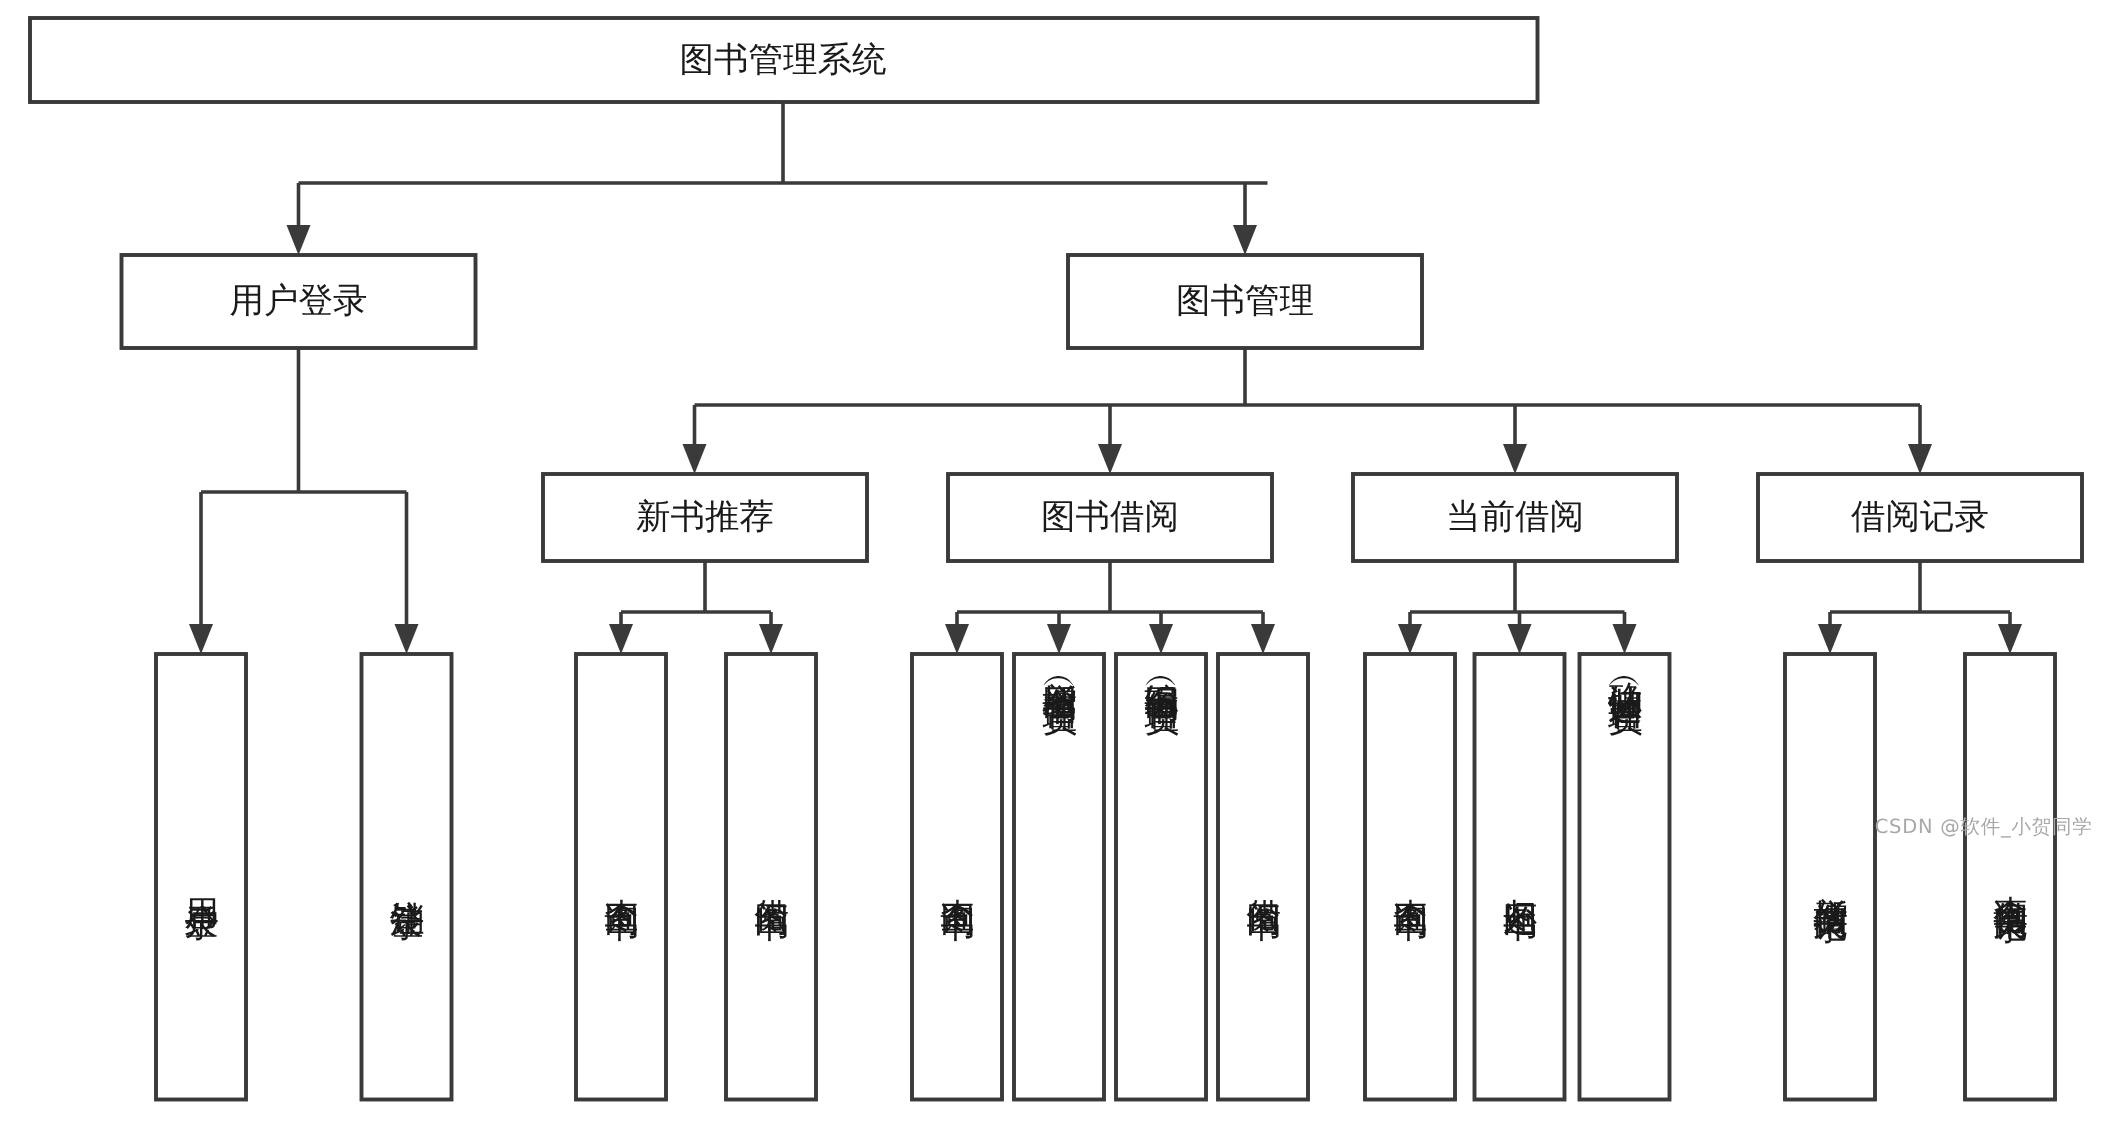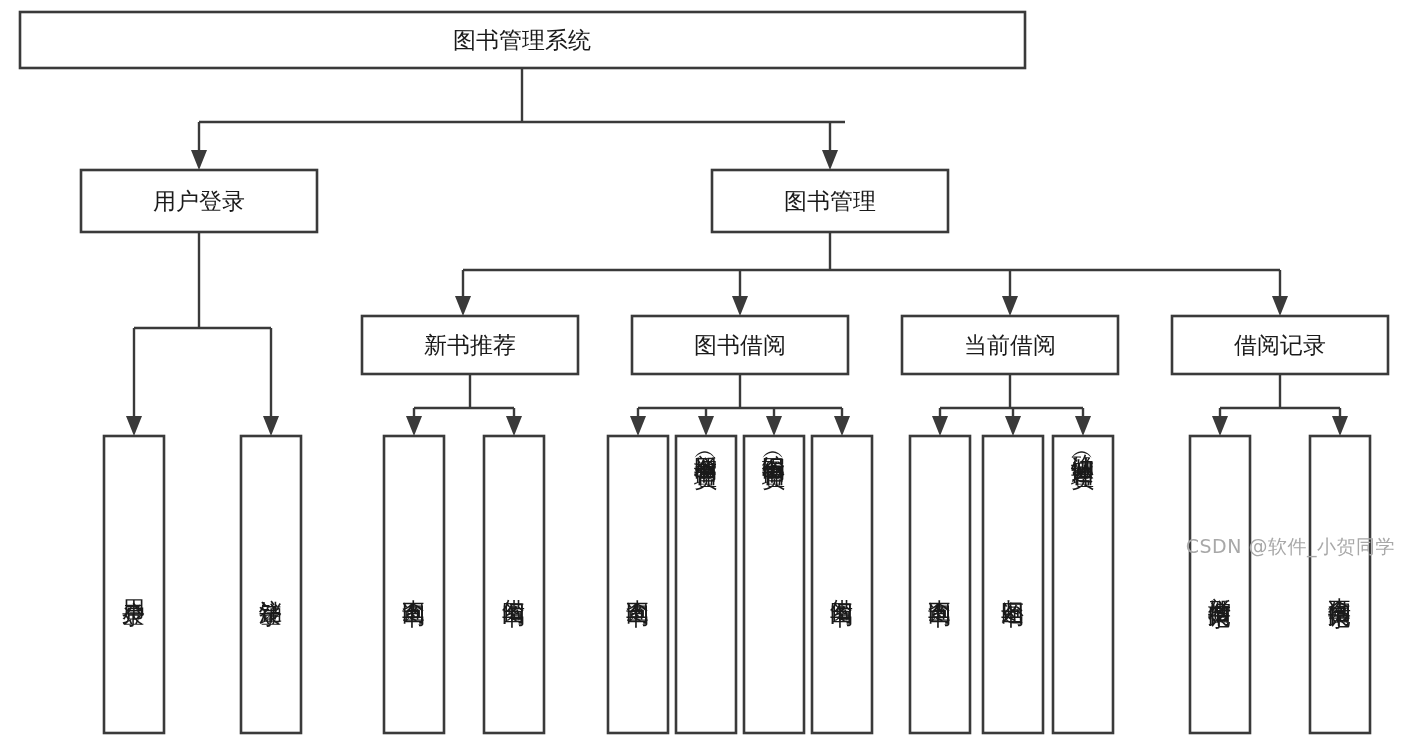--- a/index.html
+++ b/index.html
@@ -64,21 +64,21 @@
     color: #1a1a1a;
     letter-spacing: 2px;
     white-space: nowrap;
     text-align: center;
   }
   .watermark {
     position: absolute;
     right: 10px;
     bottom: 6px;
     font-family: "DejaVu Sans", "Liberation Sans", sans-serif;
-    font-size: 19px;
+    font-size: 13px;
     color: #a8a8a8;
     letter-spacing: 0.5px;
     white-space: nowrap;
   }
 </style>
 </head>
 <body>
 
 <div id="diagram-root">
 

